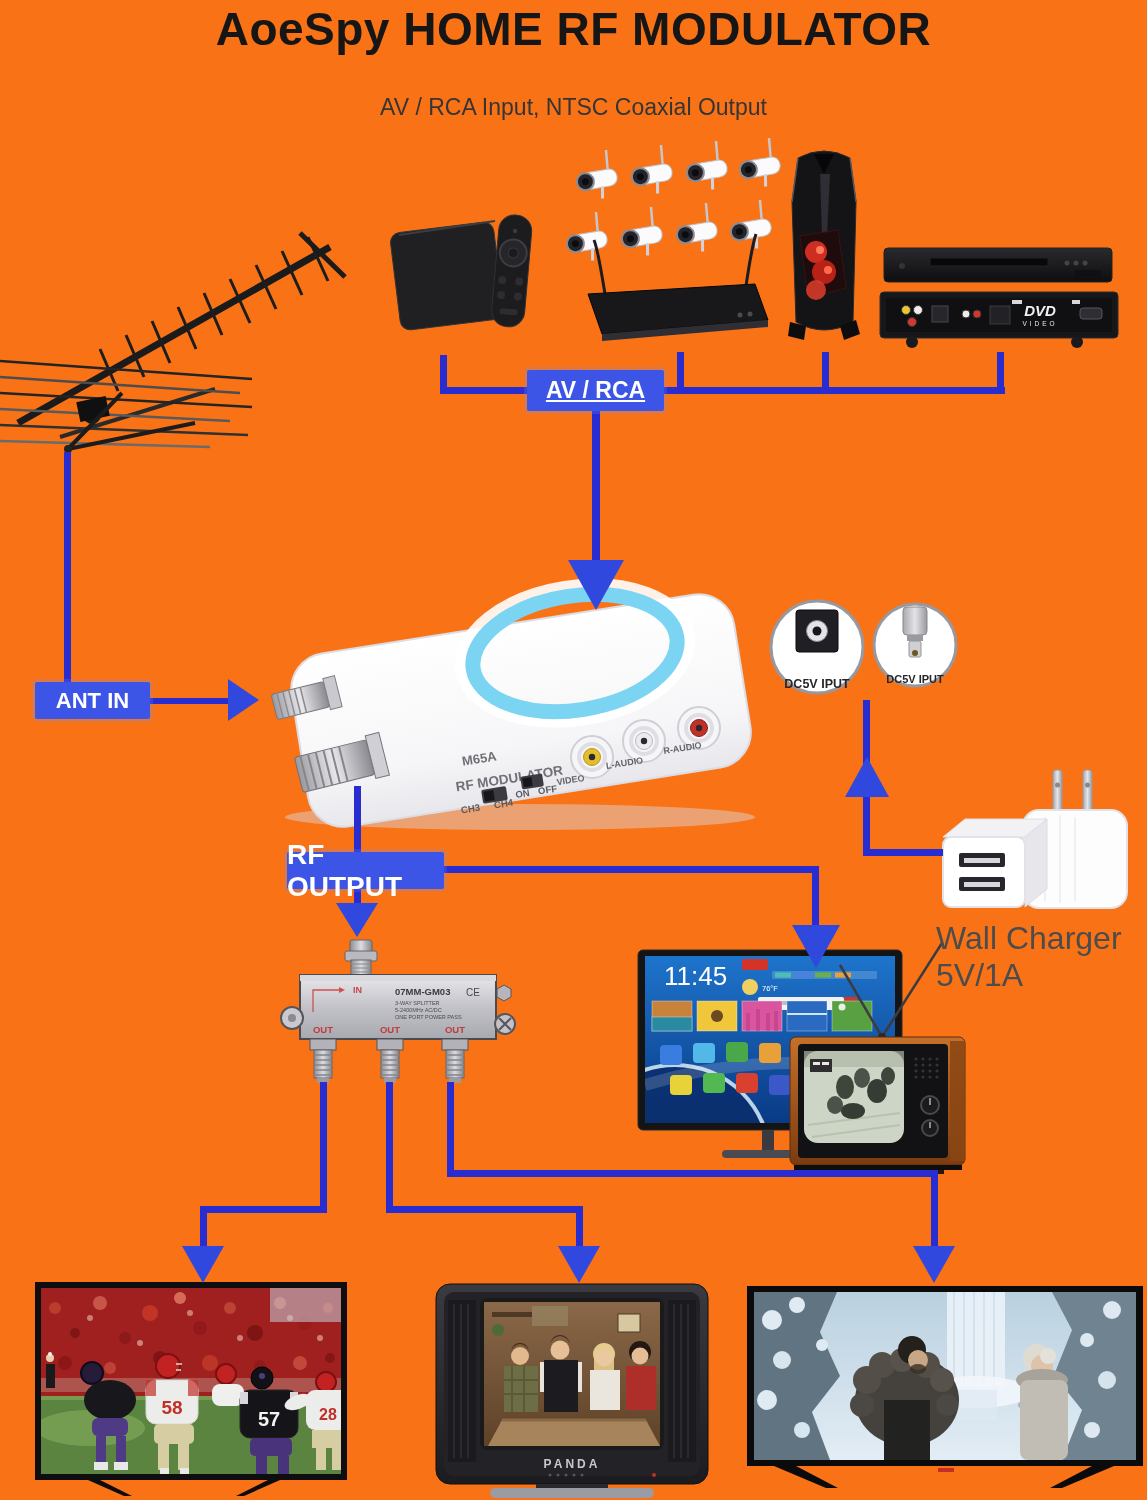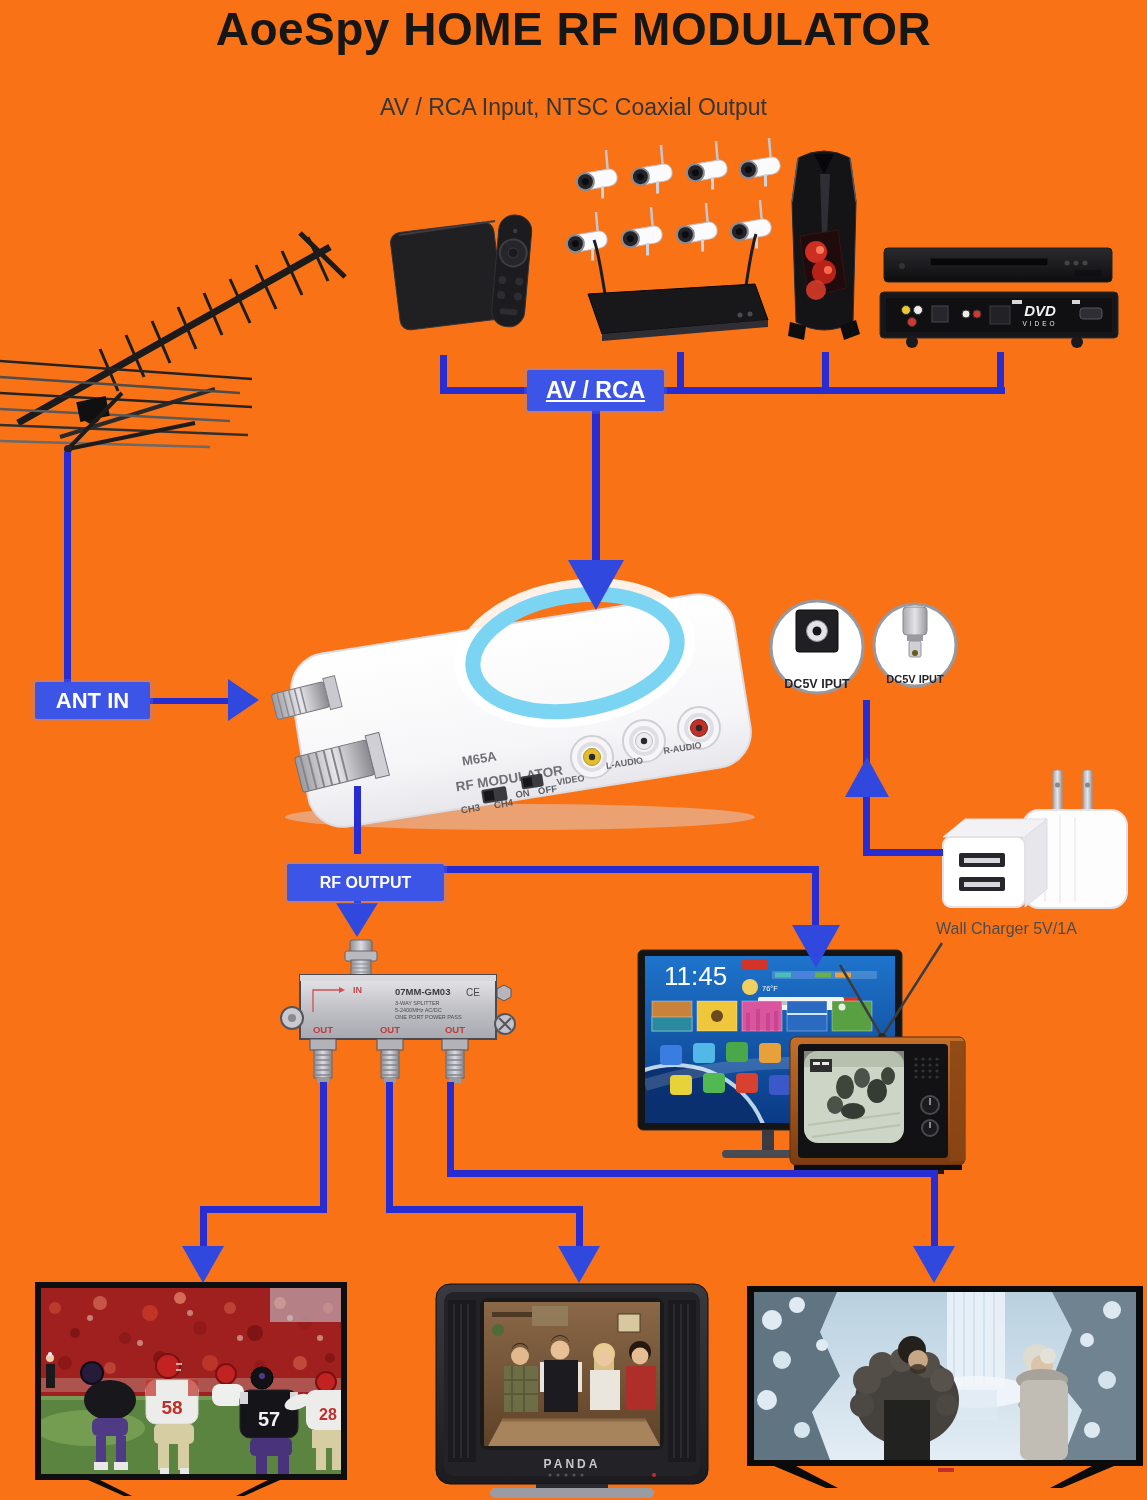--- a/index.html
+++ b/index.html
@@ -8,21 +8,21 @@
   svg.dev{position:absolute;overflow:visible;}
   .title{position:absolute;left:0;top:2px;width:100%;text-align:center;
          font-size:46px;font-weight:bold;color:#161616;letter-spacing:.5px;}
   .subtitle{position:absolute;left:0;top:58px;width:100%;text-align:center;
             font-size:23px;color:#353535;margin-top:36px;}
   .bl{position:absolute;background:#282dd2;z-index:30;}
   .arr{position:absolute;width:0;height:0;z-index:31;}
   .badge{position:absolute;display:flex;align-items:center;justify-content:center;
          background:#3d55e6;color:#fff;font-weight:bold;z-index:35;border-radius:2px;
          box-shadow:0 0 0 3px rgba(110,140,245,.22);}
-  .charger-label{position:absolute;font-size:16px;color:#4c4c4c;z-index:20;}
+  .charger-label{position:absolute;font-size:32px;color:#4c4c4c;z-index:20;}
   text{font-family:"Liberation Sans",sans-serif;}
 </style>
 </head>
 <body>
 
 <div id="stage">
 
   <div class="title">AoeSpy HOME RF MODULATOR</div>
   <div class="subtitle">AV / RCA Input, NTSC Coaxial Output</div>
 
@@ -685,15 +685,15 @@
   <div class="bl" style="left:576px;top:1212px;width:7px;height:36px"></div>
   <div class="arr" style="left:558px;top:1246px;border-left:21px solid transparent;border-right:21px solid transparent;border-top:37px solid #3148de;"></div>
 
   <div class="bl" style="left:447px;top:1082px;width:7px;height:95px"></div>
   <div class="bl" style="left:447px;top:1170px;width:491px;height:7px"></div>
   <div class="bl" style="left:931px;top:1177px;width:7px;height:71px"></div>
   <div class="arr" style="left:913px;top:1246px;border-left:21px solid transparent;border-right:21px solid transparent;border-top:37px solid #3148de;"></div>
 
   <div class="badge" style="left:527px;top:370px;width:137px;height:41px;font-size:23px;text-decoration:underline;">AV / RCA</div>
   <div class="badge" style="left:14px;top:682px;width:115px;height:37px;font-size:22px;margin-left:21px;">ANT IN</div>
-  <div class="badge" style="left:287px;top:852px;width:157px;height:37px;font-size:16px;margin-top:12px;">RF OUTPUT</div>
+  <div class="badge" style="left:287px;top:852px;width:157px;height:37px;font-size:28px;">RF OUTPUT</div>
 
 </div>
 
 </body></html>

